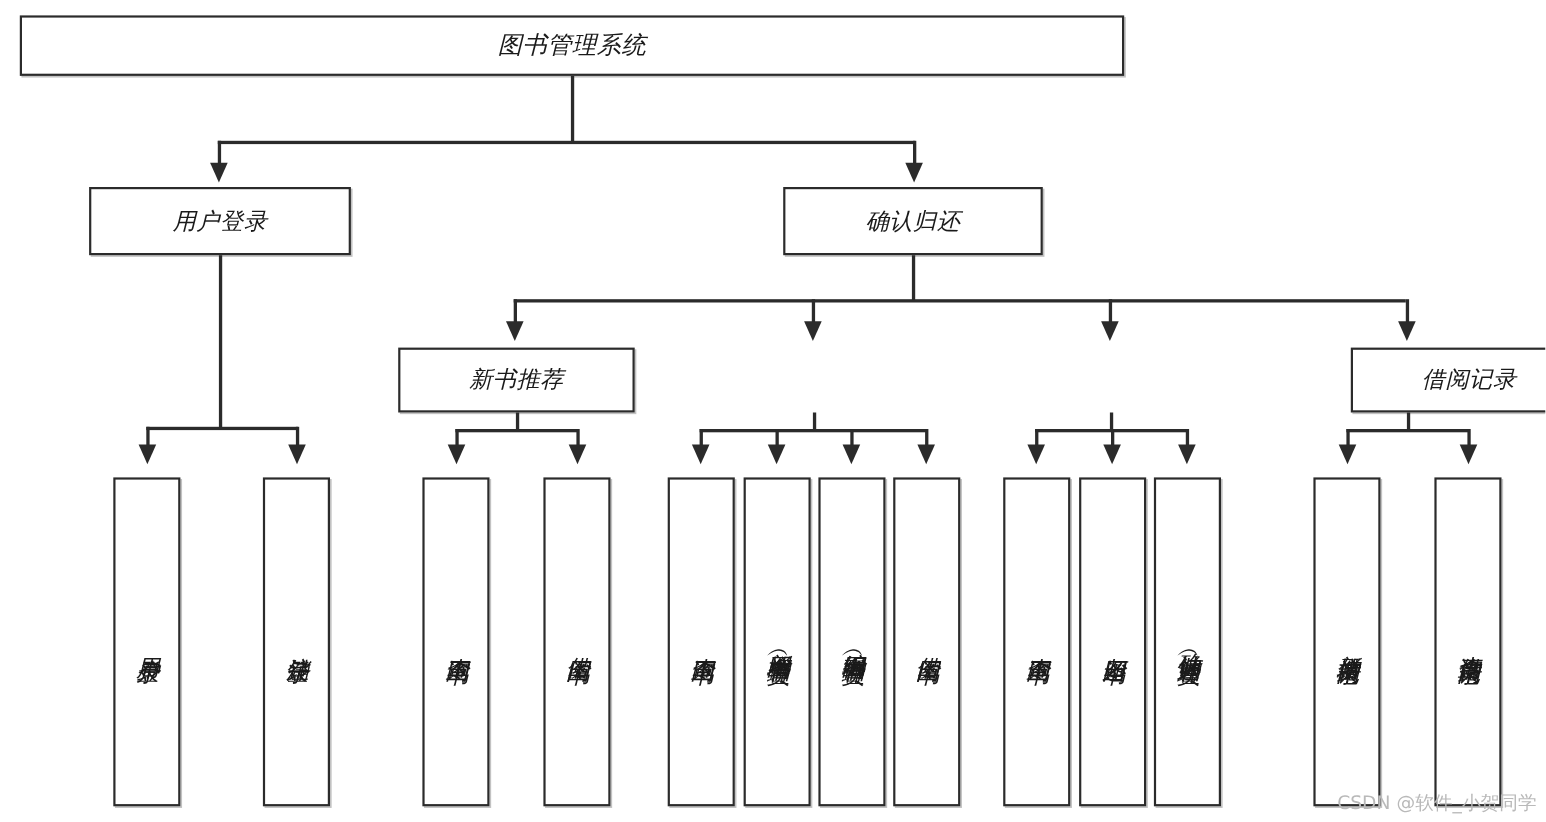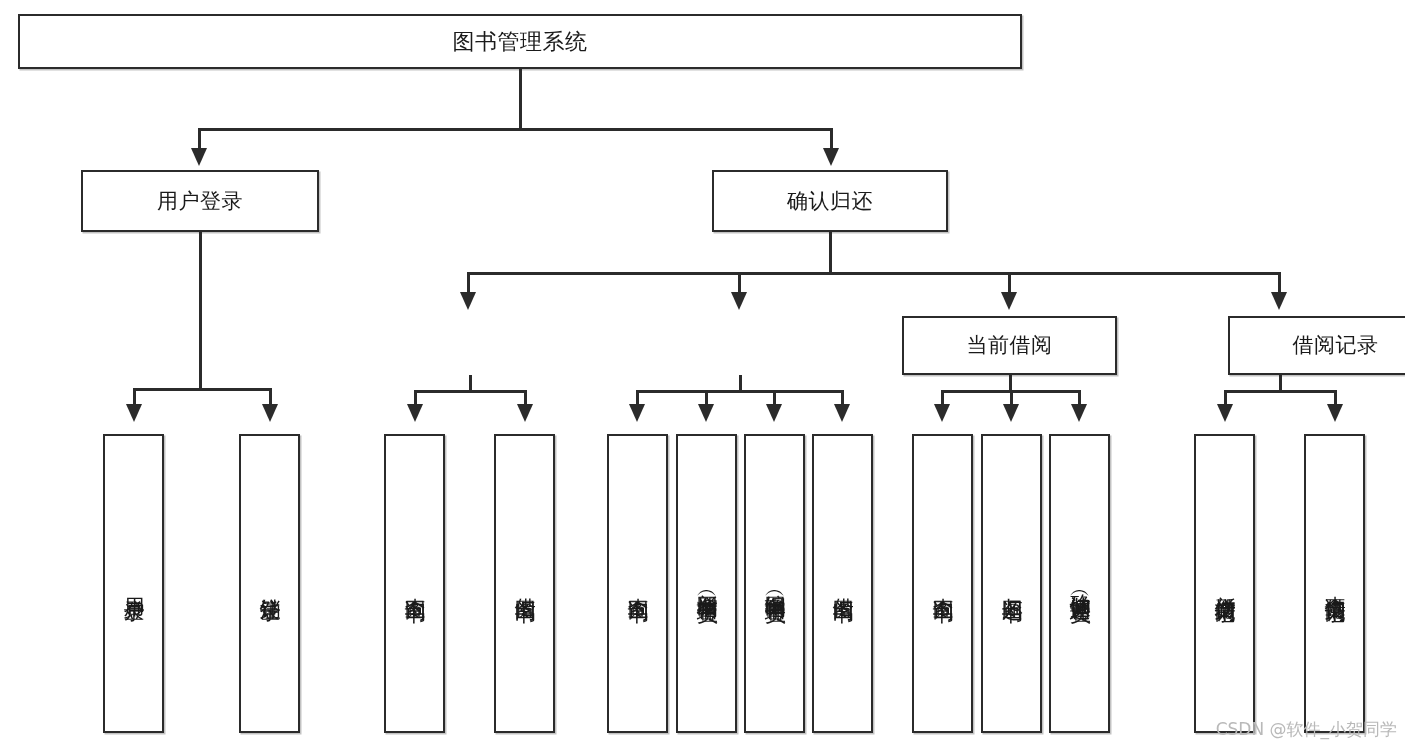--- a/index.html
+++ b/index.html
@@ -21,20 +21,21 @@
   .node {
     position: absolute;
     box-sizing: border-box;
     border: 2.5px solid #2b2b2b;
     background: #ffffff;
     display: flex;
     align-items: center;
     justify-content: center;
     color: #1a1a1a;
     box-shadow: 1.5px 1.5px 0 rgba(120,120,120,0.45);
+    font-style: italic;
   }
   .node .label {
     display: block;
     text-align: center;
     line-height: 1.05;
     letter-spacing: 0.5px;
   }
   
   .node.h .label {
     font-size: 21px;
@@ -118,22 +119,22 @@
   <div class="ln h" style="left:467px; top:272px; width:811px;"></div>
   <div class="ln v" style="left:467px; top:272px; height:22px;"></div>
   <div class="arrow" style="left:460px; top:292px;"></div>
   <div class="ln v" style="left:738px; top:272px; height:22px;"></div>
   <div class="arrow" style="left:731px; top:292px;"></div>
   <div class="ln v" style="left:1008px; top:272px; height:22px;"></div>
   <div class="arrow" style="left:1001px; top:292px;"></div>
   <div class="ln v" style="left:1278px; top:272px; height:22px;"></div>
   <div class="arrow" style="left:1271px; top:292px;"></div>
 
-  <div class="node h" style="left:902px; top:316px; width:215px; height:59px;">
-    <span class="label">当前借阅</span>
+  <div class="node h" style="left:362px; top:316px; width:215px; height:59px;">
+    <span class="label">新书推荐</span>
   </div>
   <div class="node h" style="left:1228px; top:316px; width:215px; height:59px;">
     <span class="label">借阅记录</span>
   </div>
 
   <div class="ln v" style="left:469px; top:375px; height:17px;"></div>
   <div class="ln h" style="left:414px; top:390px; width:112px;"></div>
   <div class="ln v" style="left:414px; top:390px; height:16px;"></div>
   <div class="arrow" style="left:407px; top:404px;"></div>
   <div class="ln v" style="left:524px; top:390px; height:16px;"></div>

